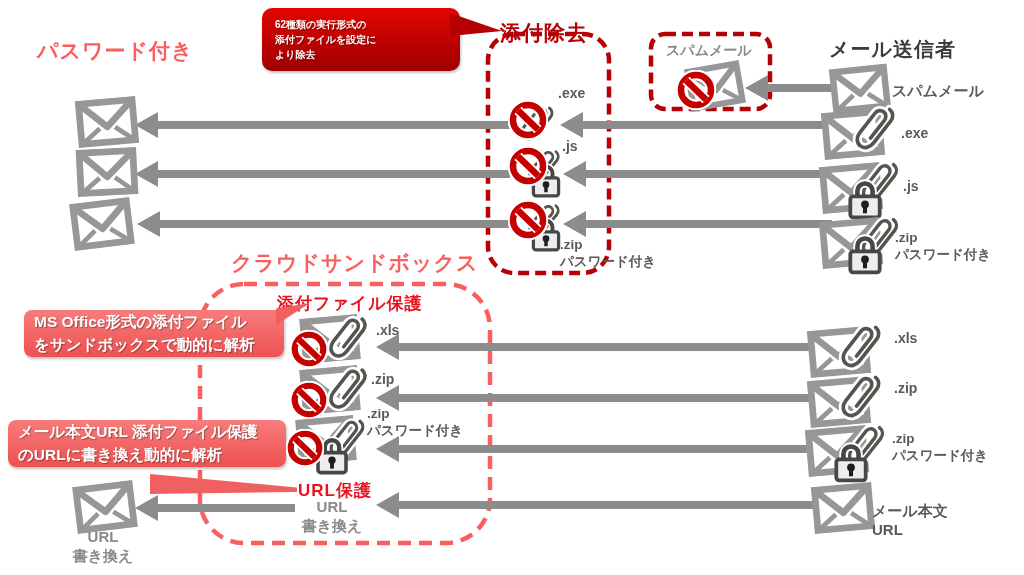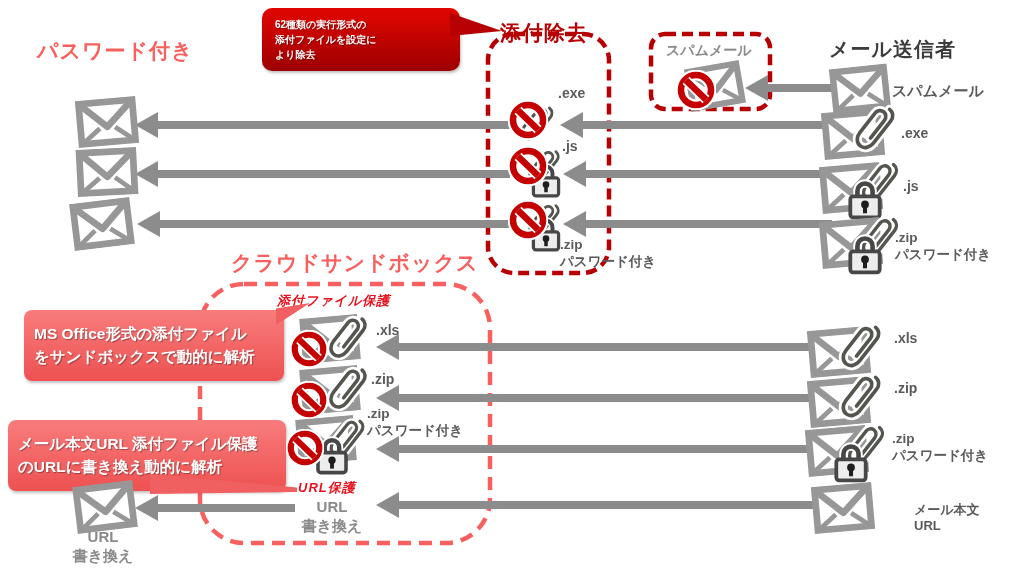--- a/index.html
+++ b/index.html
@@ -12,31 +12,31 @@
     --env-gray:#979797;
   }
   html,body{margin:0;padding:0;background:#fff;}
   #canvas{
     position:relative;width:1024px;height:575px;overflow:hidden;background:#ffffff;
     font-family:"Liberation Sans","DejaVu Sans",sans-serif;
   }
   .t{position:absolute;font-weight:bold;white-space:pre-line;line-height:1.25;}
   .title-dark{color:var(--dark-red);font-size:21px;letter-spacing:1px;}
   .title-salmon{color:var(--salmon);font-size:21px;letter-spacing:1px;}
-  .title-mid{color:var(--mid-red);font-size:13px;letter-spacing:1px;font-style:italic;}
+  .title-mid{color:var(--mid-red);font-size:17px;letter-spacing:1px;}
   .title-sender{color:#3c3c3c;font-size:20px;letter-spacing:1px;}
   .glabel{color:var(--label-gray);font-size:14px;}
   .gsoft{color:var(--soft-gray);font-size:15px;}
   .callout{
     position:absolute;color:#fff;font-weight:bold;border-radius:10px;
     text-shadow:1px 1px 1px rgba(0,0,0,.35);white-space:pre-line;
     box-shadow:1px 2px 3px rgba(0,0,0,.25);
   }
   .callout.dark{background:linear-gradient(#e20600,#9d0000);font-size:10px;line-height:1.5;padding:9px 13px;}
-  .callout.salmon{background:linear-gradient(#f87c7c,#ee5151);font-size:15.5px;line-height:1.5;padding:12px 10px;border-radius:8px;}
+  .callout.salmon{background:linear-gradient(#f87c7c,#ee5151);font-size:15.5px;line-height:1.5;padding:0 10px;border-radius:8px;}
   .tail{position:absolute;}
   .arrow{position:absolute;height:26px;}
   .arrow .head{position:absolute;left:0;top:0;width:0;height:0;
     border-top:13px solid transparent;border-bottom:13px solid transparent;
     border-right:23px solid var(--arrow);}
   .arrow .shaft{position:absolute;left:20px;right:0;top:9px;height:8px;background:var(--arrow);}
   .icon{position:absolute;}
   .icon svg{position:absolute;overflow:visible;}
   .boxsvg{position:absolute;overflow:visible;}
 </style>
@@ -300,21 +300,21 @@
       </svg>
   </div>
   <div class="t glabel" style="left:892px;top:431px;font-size:13.5px">.zip
 パスワード付き</div>
 
   <div class="icon" style="left:812px;top:484px;width:62px;height:48px">
     <svg style="left:0;top:0;width:62px;height:48px;transform:rotate(-5deg)">
         <use href="#sym-env"></use>
       </svg>
   </div>
-  <div class="t glabel" style="left:914px;top:502px;font-size:13px">メール本文
+  <div class="t glabel" style="left:872px;top:502px;font-size:15px">メール本文
 URL</div>
 
   <div class="icon" style="left:290px;top:314px;width:82px;height:56px">
     <svg style="left:10px;top:2px;width:60px;height:46px;transform:rotate(-5deg)">
         <use href="#sym-env"></use>
       </svg>
     <svg style="left:44px;top:-4px;width:28px;height:54px;transform:rotate(38deg)">
         <use href="#sym-clip"></use>
       </svg>
     <svg style="left:0;top:16px;width:38px;height:38px">

